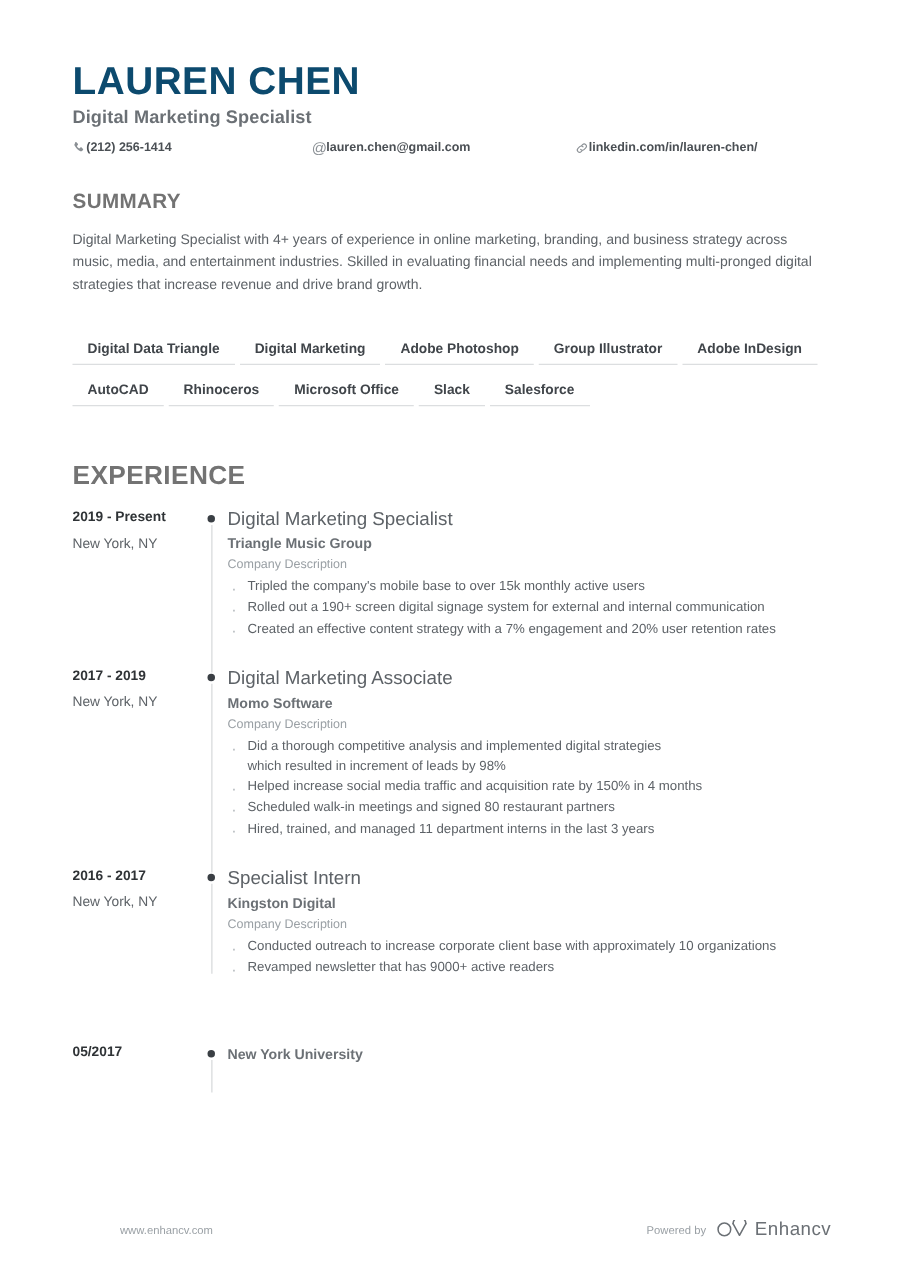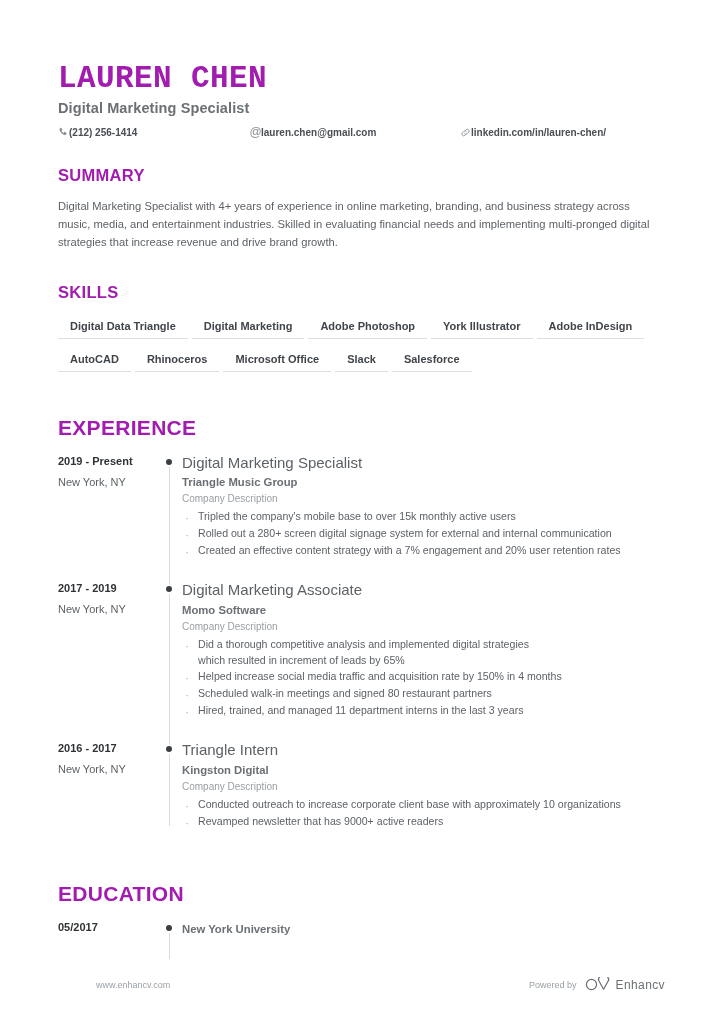--- a/index.html
+++ b/index.html
@@ -22,25 +22,24 @@
     box-sizing: border-box;
     padding: 46px 58px 0 58px;
     background: #fff;
   }
 
   
   .name {
     font-size: 31px;
     font-weight: bold;
     letter-spacing: 0.4px;
-    color: #a21caf;
+    color: #0c4a6e;
     line-height: 1.1;
-    margin: 16px 0 4px 0;
+    margin: 2px 0 4px 0;
     text-transform: uppercase;
-    font-family: Liberation Mono, monospace;
   }
   .job-title {
     font-size: 14.5px;
     font-weight: bold;
     color: #6b7075;
     margin: 0 0 11px 0;
     letter-spacing: 0.1px;
   }
   .contact-row {
     display: flex;
@@ -70,21 +69,21 @@
     font-size: 12px;
     line-height: 11px;
     color: #8b9095;
     font-weight: normal;
   }
 
   
   .sec-head {
     font-size: 16.5px;
     font-weight: bold;
-    color: #a21caf;
+    color: #737373;
     letter-spacing: 0.3px;
     text-transform: uppercase;
   }
   .sec-head.big {
     font-size: 21px;
   }
   .sec-summary { margin-top: 28px; }
   .sec-skills  { margin-top: 31px; }
   .sec-exp     { margin-top: 34px; }
   .sec-edu     { margin-top: 30px; }
@@ -233,21 +232,21 @@
   .powered {
     font-size: 9px;
     color: #9aa0a5;
   }
   .brand {
     display: flex;
     align-items: center;
     gap: 5px;
   }
   .brand-name {
-    font-size: 12px;
+    font-size: 15px;
     color: #6b7075;
     letter-spacing: 0.4px;
   }
   .brand-mark svg { display: block; }
 </style>
 </head>
 <body>
 
 <div class="page">
 
@@ -285,26 +284,25 @@
 
     </div>
   </div>
 
   <div class="sec-summary">
     <div class="sec-head">SUMMARY</div>
     <p class="summary-text">Digital Marketing Specialist with 4+ years of experience in online marketing, branding, and business strategy across music, media, and entertainment industries. Skilled in evaluating financial needs and implementing multi-pronged digital strategies that increase revenue and drive brand growth.</p>
   </div>
 
   <div class="sec-skills">
-    <div class="sec-head">SKILLS</div>
     <div class="skills-wrap">
       <span class="skill-chip">Digital Data Triangle</span>
       <span class="skill-chip">Digital Marketing</span>
       <span class="skill-chip">Adobe Photoshop</span>
-      <span class="skill-chip">York Illustrator</span>
+      <span class="skill-chip">Group Illustrator</span>
       <span class="skill-chip">Adobe InDesign</span>
       <span class="skill-chip">AutoCAD</span>
       <span class="skill-chip">Rhinoceros</span>
       <span class="skill-chip">Microsoft Office</span>
       <span class="skill-chip">Slack</span>
       <span class="skill-chip">Salesforce</span>
     </div>
   </div>
 
   <div class="sec-exp">
@@ -320,73 +318,72 @@
         <div class="entry-rail">
           <span class="rail-dot"></span>
           <span class="rail-line"></span>
         </div>
         <div class="entry-body">
           <div class="entry-title">Digital Marketing Specialist</div>
           <div class="entry-org">Triangle Music Group</div>
           <div class="entry-sub">Company Description</div>
           <ul class="bullets">
             <li>Tripled the company's mobile base to over 15k monthly active users</li>
-            <li>Rolled out a 280+ screen digital signage system for external and internal communication</li>
+            <li>Rolled out a 190+ screen digital signage system for external and internal communication</li>
             <li>Created an effective content strategy with a 7% engagement and 20% user retention rates</li>
           </ul>
         </div>
       </div>
 
       <div class="entry">
         <div class="entry-left">
           <div class="entry-date">2017 - 2019</div>
           <div class="entry-loc">New York, NY</div>
         </div>
         <div class="entry-rail">
           <span class="rail-dot"></span>
           <span class="rail-line"></span>
         </div>
         <div class="entry-body">
           <div class="entry-title">Digital Marketing Associate</div>
           <div class="entry-org">Momo Software</div>
           <div class="entry-sub">Company Description</div>
           <ul class="bullets">
-            <li style="max-width:360px;">Did a thorough competitive analysis and implemented digital strategies which resulted in increment of leads by 65%</li>
+            <li style="max-width:360px;">Did a thorough competitive analysis and implemented digital strategies which resulted in increment of leads by 98%</li>
             <li>Helped increase social media traffic and acquisition rate by 150% in 4 months</li>
             <li>Scheduled walk-in meetings and signed 80 restaurant partners</li>
             <li>Hired, trained, and managed 11 department interns in the last 3 years</li>
           </ul>
         </div>
       </div>
 
       <div class="entry">
         <div class="entry-left">
           <div class="entry-date">2016 - 2017</div>
           <div class="entry-loc">New York, NY</div>
         </div>
         <div class="entry-rail">
           <span class="rail-dot"></span>
           <span class="rail-line" style="height:72px;bottom:auto;"></span>
         </div>
         <div class="entry-body">
-          <div class="entry-title">Triangle Intern</div>
+          <div class="entry-title">Specialist Intern</div>
           <div class="entry-org">Kingston Digital</div>
           <div class="entry-sub">Company Description</div>
           <ul class="bullets">
             <li>Conducted outreach to increase corporate client base with approximately 10 organizations</li>
             <li>Revamped newsletter that has 9000+ active readers</li>
           </ul>
         </div>
       </div>
 
     </div>
   </div>
 
   <div class="sec-edu">
-    <div class="sec-head big">EDUCATION</div>
 
     <div style="margin-top:14px;">
       <div class="entry edu">
         <div class="entry-left">
           <div class="entry-date">05/2017</div>
         </div>
         <div class="entry-rail">
           <span class="rail-dot"></span>
           <span class="rail-line"></span>
         </div>

